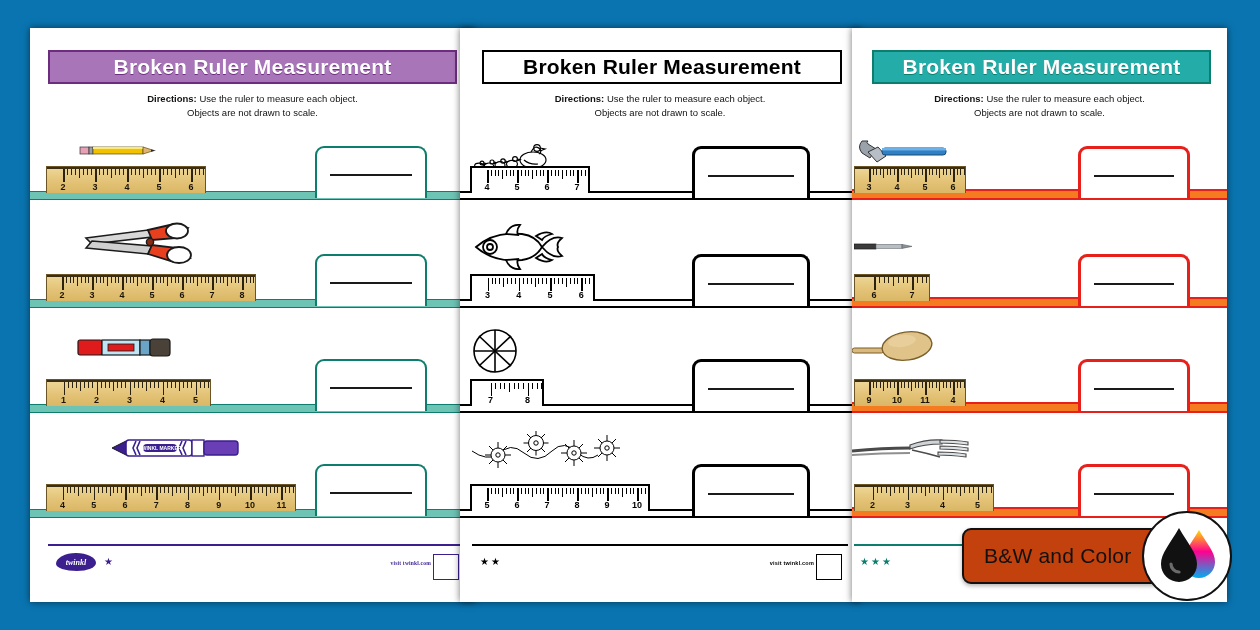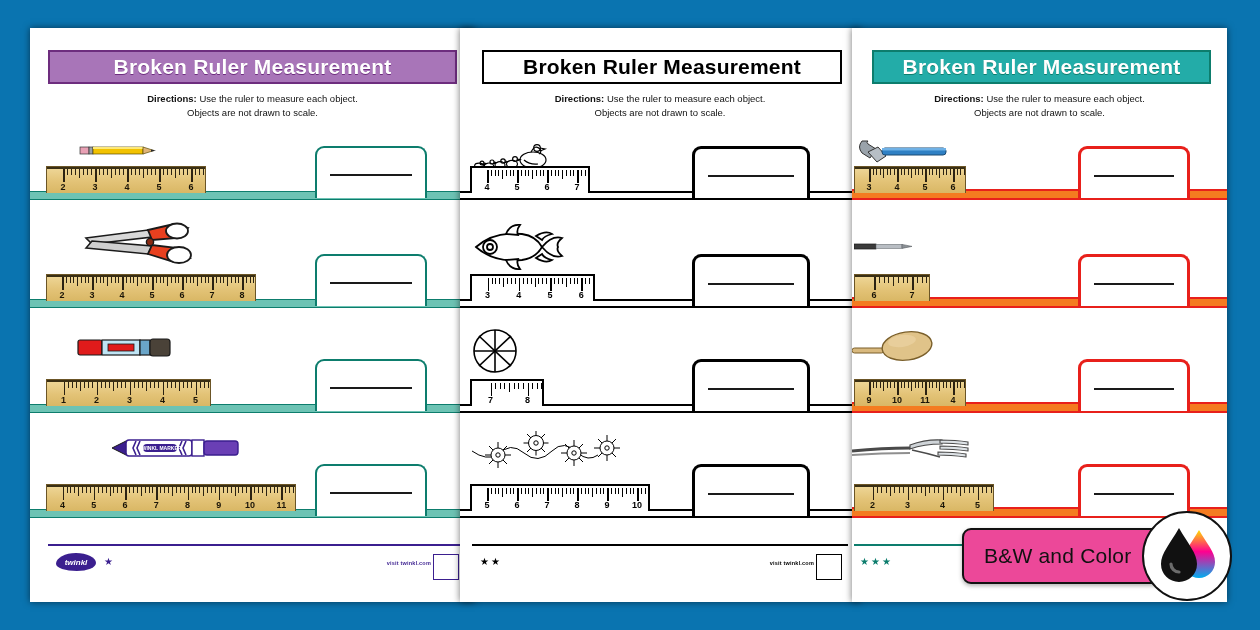--- a/index.html
+++ b/index.html
@@ -109,21 +109,21 @@
   .tlogo{
     position:absolute;left:8px;top:7px;width:40px;height:18px;
     border-radius:50% 50% 48% 52%/60% 55% 45% 40%;
     background:#3b1f8f;display:flex;align-items:center;justify-content:center;
     color:#fff;font-size:8px;font-weight:bold;font-style:italic;
   }
 
   
   #bwbadge{
     position:absolute;left:962px;top:528px;width:246px;height:52px;
-    background:#ec4899;border:2px solid #111;border-radius:9px;
+    background:#c2410c;border:2px solid #111;border-radius:9px;
     display:flex;align-items:center;z-index:20;
     box-shadow:0 2px 4px rgba(0,0,0,.3);
   }
   #bwbadge .blabel{
     margin-left:20px;font-size:21px;color:#111;letter-spacing:.2px;
   }
   #inkcircle{
     position:absolute;left:1142px;top:511px;width:86px;height:86px;
     border-radius:50%;background:#fff;border:2px solid #111;z-index:21;
     display:flex;align-items:center;justify-content:center;
@@ -421,21 +421,21 @@
             <div class="tick" style="left: 242.188px; height: 6px;"></div>
             <div class="tick" style="left: 246.094px; height: 6px;"></div>
             <div class="num" style="left: 234.375px;">11</div>
             <div class="topband"></div>
           </div>
         <div class="ansbox" style="left:285px;">
           <div class="line"></div>
         </div>
       </div>
 
-      <div class="footer" style="left:18px;right:10px;bottom:14px;border-top-color:#3b1f8f;">
+      <div class="footer" style="left:18px;right:10px;bottom:14px;border-top-color:#3b1f8f;font-family:Liberation Serif, serif;">
         <div class="tlogo">
           <span>twinkl</span>
         </div>
         <div class="stars" style="left:56px;color:#3b1f8f;">★</div>
         <div class="visit" style="color:#3b1f8f;">visit twinkl.com</div>
         <div class="tmark" style="color:#3b1f8f;"></div>
       </div>
     </div>
   </div>
 

